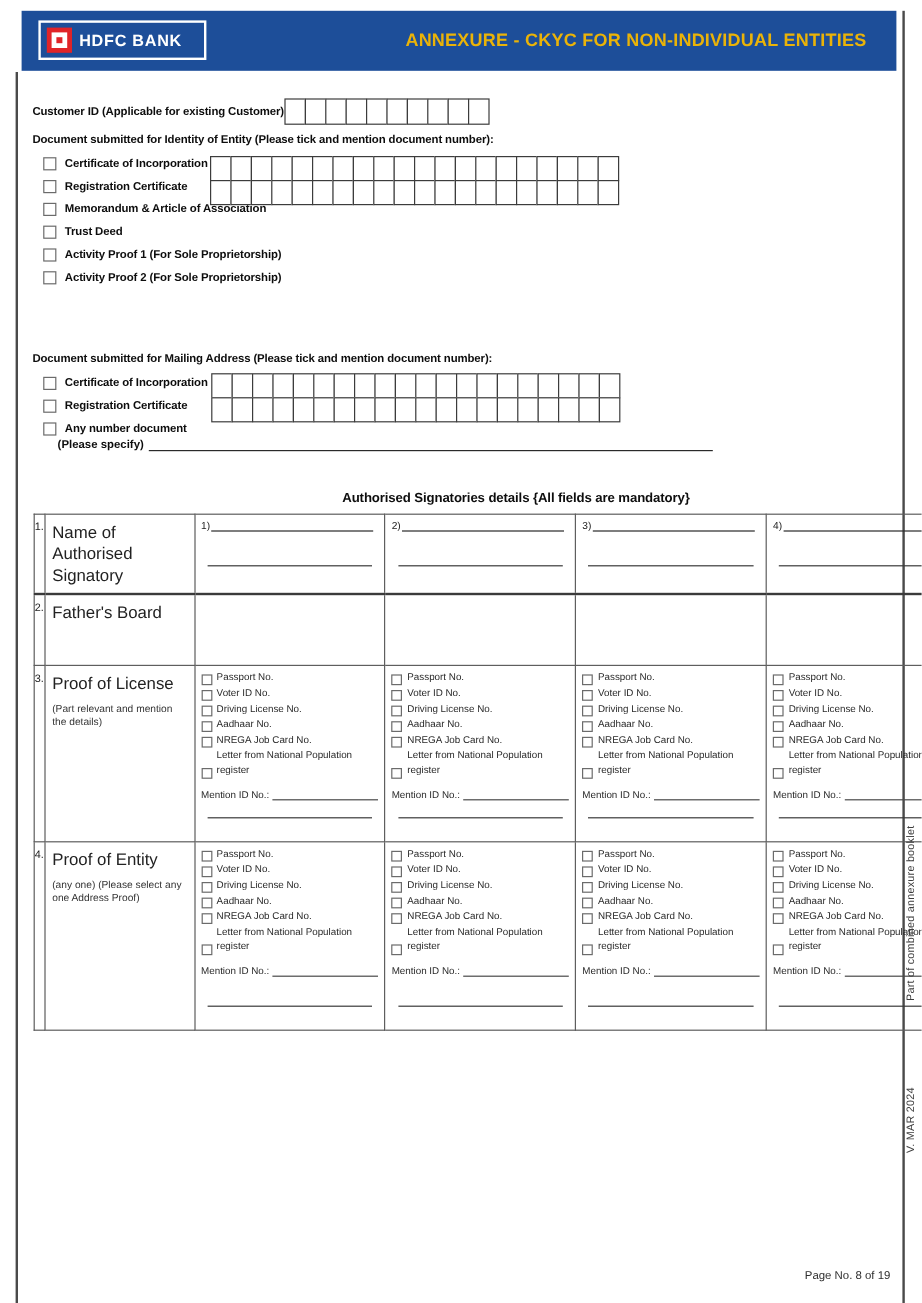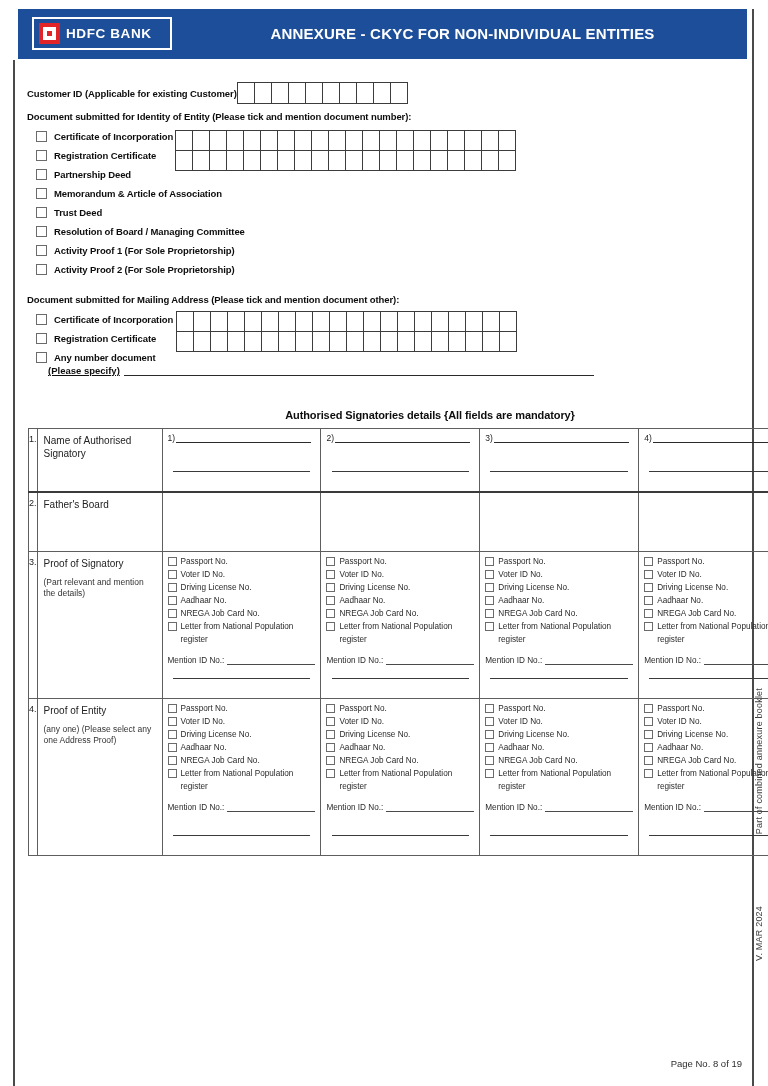--- a/index.html
+++ b/index.html
@@ -13,22 +13,22 @@
   .br{position:absolute;left:752px;top:9px;bottom:0;width:1.5px;background:#4a4a4a;}
 
   
   .band{position:absolute;left:18px;top:9px;width:729px;height:50px;background:var(--blue,#1d4e99);}
   .logo{position:absolute;left:14px;top:8px;width:140px;height:33px;border:2px solid #fff;
         display:flex;align-items:center;padding-left:5px;box-sizing:border-box;background:var(--blue,#1d4e99);}
   .logomark{width:21px;height:21px;background:var(--red,#e02428);position:relative;flex:0 0 auto;}
   .logomark .lm2{position:absolute;left:4px;top:4px;width:13px;height:13px;background:#fff;}
   .logomark .lm3{position:absolute;left:4px;top:4px;width:5px;height:5px;background:var(--red,#e02428);}
   .logotext{color:#fff;font-weight:bold;font-size:13.5px;letter-spacing:.6px;margin-left:6px;white-space:nowrap;}
-  .bandtitle{position:absolute;left:185px;right:25px;top:0;height:50px;line-height:50px;text-align:center;
-        color:#ffffff;font-weight:bold;font-size:15px;letter-spacing:.2px;white-space:nowrap;}
+  .bandtitle{position:absolute;left:185px;right:25px;top:0;height:50px;line-height:50px;text-align:right;
+        color:#eab308;font-weight:bold;font-size:15px;letter-spacing:.2px;white-space:nowrap;}
 
   
   .blab{font-weight:bold;font-size:9.5px;letter-spacing:-0.1px;color:#0d0d0d;white-space:nowrap;}
 
   
   .custid-label{position:absolute;left:27px;top:88px;}
   .custid-grid{position:absolute;left:237px;top:82px;}
 
   
   .boxrow{display:flex;}
@@ -41,46 +41,46 @@
   .sec1-heading{position:absolute;left:27px;top:111px;}
   .sec1-opts{position:absolute;left:36px;top:127px;}
   .sec1-grid{position:absolute;left:175px;top:130px;}
   .sec2-heading{position:absolute;left:27px;top:294px;}
   .sec2-opts{position:absolute;left:36px;top:310px;}
   .sec2-grid{position:absolute;left:176px;top:311px;}
   .opt{display:flex;align-items:center;height:19px;}
   .cb{width:11px;height:11px;border:1px solid #6b6b6b;background:#fff;margin-right:7px;flex:0 0 auto;box-sizing:border-box;}
   .optlab{font-weight:bold;font-size:9.5px;letter-spacing:-0.1px;color:#0d0d0d;white-space:nowrap;}
   .specify{position:absolute;left:48px;top:364px;width:546px;display:flex;align-items:flex-end;}
-  .specify .slab{font-weight:bold;font-size:9.5px;color:#0d0d0d;white-space:nowrap;text-decoration:underline;}
+  .specify .slab{font-weight:bold;font-size:9.5px;color:#0d0d0d;white-space:nowrap;}
   .specify .sline{flex:1;border-bottom:1px solid #2a2a2a;height:11px;margin-left:4px;}
 
   
   .tbl-title{position:absolute;left:90px;width:680px;top:409px;text-align:center;
              font-weight:bold;font-size:11px;letter-spacing:-0.1px;color:#0d0d0d;}
   table.sigtable{position:absolute;left:28px;top:428px;border-collapse:collapse;table-layout:fixed;}
   table.sigtable td{border:1px solid #5e5e5e;vertical-align:top;padding:0;}
   tr.r1 td{height:52px;}
   tr.r2 td{height:48px;}
   tr.r3 td{height:136px;}
   tr.r4 td{height:146px;}
   tr.r1 td{border-bottom:2px solid #3a3a3a;}
   .cnum{text-align:center;font-size:9px;color:#222;padding-top:5px !important;}
   .clab{padding:5px 6px !important;}
-  .clab .lab{font-size:10px;color:#222;line-height:1.3;}
+  .clab .lab{font-size:14px;color:#222;line-height:1.3;}
   .clab .note{font-size:8.5px;color:#333;margin-top:7px;line-height:1.35;width:112px;}
   .cellfill{display:flex;flex-direction:column;box-sizing:border-box;padding:4px 5px;}
   .f1{height:50px;}
   .f3{height:134px;}
   .f4{height:144px;}
   .nameline{display:flex;align-items:flex-end;}
   .npfx{font-size:8.5px;color:#222;}
   .nuline{flex:1;border-bottom:1px solid #2a2a2a;height:9px;margin-left:1px;margin-right:4px;}
   .cellbottomline{margin-top:auto;border-bottom:1px solid #3a3a3a;width:93%;align-self:center;margin-bottom:3px;}
-  .iopt{display:flex;align-items:flex-start;line-height:12.5px;margin-bottom:0.5px;}
+  .iopt{display:flex;align-items:flex-end;line-height:12.5px;margin-bottom:0.5px;}
   .icb{width:9px;height:9px;border:1px solid #6b6b6b;background:#fff;margin:1px 4px 0 0;flex:0 0 auto;box-sizing:border-box;}
   .ioptlab{font-size:8.2px;color:#2a2a2a;width:122px;}
   .mention{display:flex;align-items:flex-end;margin-top:9px;font-size:8.2px;color:#2a2a2a;white-space:nowrap;}
   .mline{width:88px;border-bottom:1px solid #4a4a4a;height:8px;margin-left:3px;}
 
   
   .vtext{position:absolute;writing-mode:vertical-rl;transform:rotate(180deg);
          font-size:9px;color:#3d3d3d;white-space:nowrap;letter-spacing:.2px;}
   .vnote{left:754px;top:688px;}
   .vver{left:754px;top:906px;}
@@ -127,33 +127,25 @@
       <div class="opt">
         <span class="cb"></span>
         <span class="optlab">Certificate of Incorporation</span>
       </div>
       <div class="opt">
         <span class="cb"></span>
         <span class="optlab">Registration Certificate</span>
       </div>
       <div class="opt">
         <span class="cb"></span>
-        <span class="optlab">Partnership Deed</span>
-      </div>
-      <div class="opt">
-        <span class="cb"></span>
         <span class="optlab">Memorandum &amp; Article of Association</span>
       </div>
       <div class="opt">
         <span class="cb"></span>
         <span class="optlab">Trust Deed</span>
-      </div>
-      <div class="opt">
-        <span class="cb"></span>
-        <span class="optlab">Resolution of Board / Managing Committee</span>
       </div>
       <div class="opt">
         <span class="cb"></span>
         <span class="optlab">Activity Proof 1 (For Sole Proprietorship)</span>
       </div>
       <div class="opt">
         <span class="cb"></span>
         <span class="optlab">Activity Proof 2 (For Sole Proprietorship)</span>
       </div>
     </div>
@@ -197,21 +189,21 @@
         <span class="charbox"></span>
         <span class="charbox"></span>
         <span class="charbox"></span>
         <span class="charbox"></span>
         <span class="charbox"></span>
         <span class="charbox"></span>
         <span class="charbox"></span>
       </div>
     </div>
 
-  <div class="blab sec2-heading">Document submitted for Mailing Address (Please tick and mention document other):</div>
+  <div class="blab sec2-heading">Document submitted for Mailing Address (Please tick and mention document number):</div>
   <div class="sec2-opts">
       <div class="opt">
         <span class="cb"></span>
         <span class="optlab">Certificate of Incorporation</span>
       </div>
       <div class="opt">
         <span class="cb"></span>
         <span class="optlab">Registration Certificate</span>
       </div>
       <div class="opt">
@@ -330,21 +322,21 @@
             <div class="lab">Father's Board</div>
           </td>
       <td></td>
       <td></td>
       <td></td>
       <td></td>
     </tr>
     <tr class="r3">
       <td class="cnum">3.</td>
       <td class="clab">
-        <div class="lab">Proof of Signatory</div>
+        <div class="lab">Proof of License</div>
         <div class="note">(Part relevant and mention the details)</div>
       </td>
       <td>
             <div class="cellfill f3">
               <div class="iopt">
                 <span class="icb"></span>
                 <span class="ioptlab">Passport No.</span>
               </div>
               <div class="iopt">
                 <span class="icb"></span>

